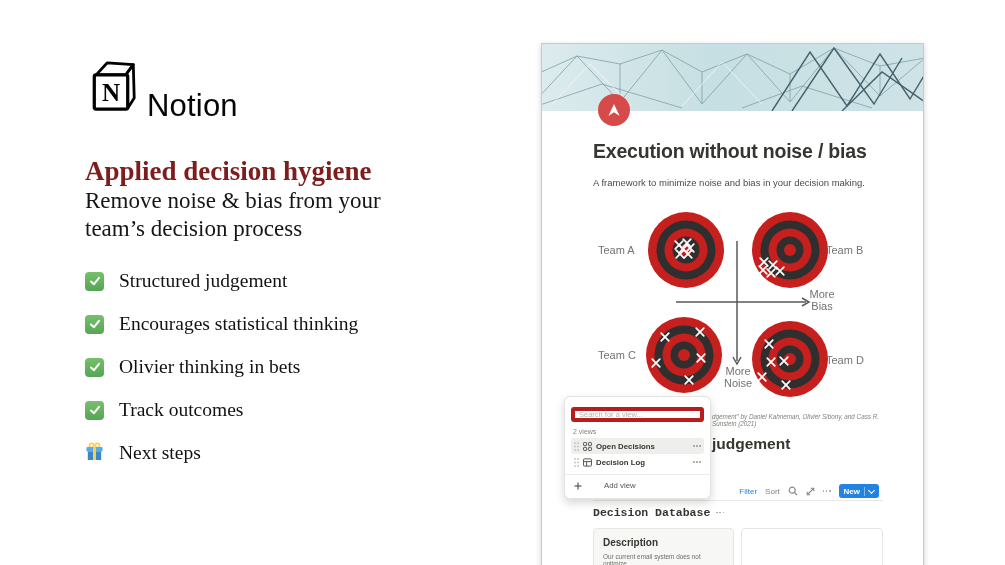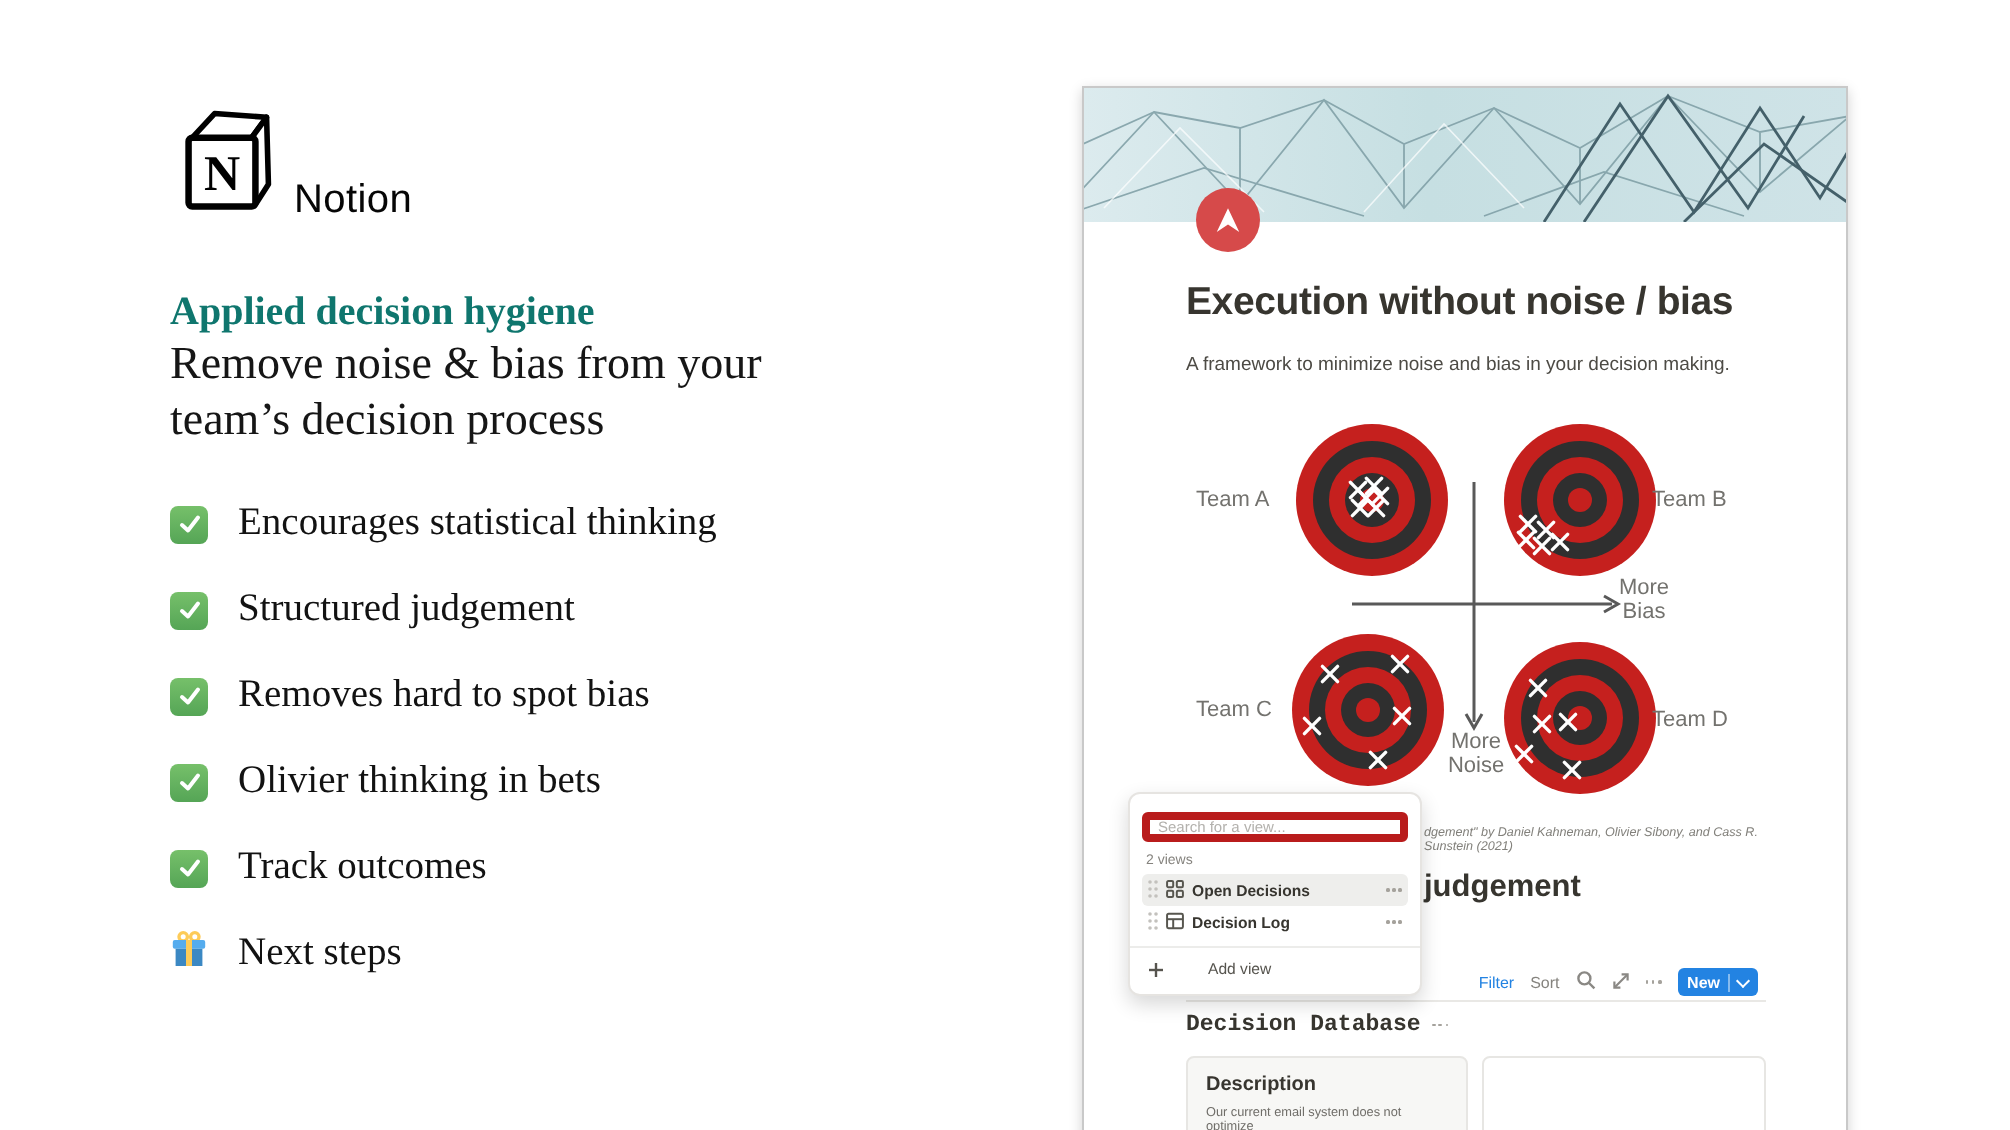--- a/index.html
+++ b/index.html
@@ -2,22 +2,22 @@
 <html><head>
 <meta charset="utf-8">
 <style>
   html,body{margin:0;padding:0;}
   body{width:1005px;height:565px;background:#ffffff;overflow:hidden;position:relative;
        font-family:"Liberation Sans",sans-serif;-webkit-font-smoothing:antialiased;}
 
   
   .left{position:absolute;left:85px;top:52px;width:400px;}
   .brand{display:flex;align-items:center;gap:10px;}
-  .brand-name{font-size:20px;font-weight:500;color:#060606;letter-spacing:.2px;margin-top:36px;}
-  .headline{font-family:"Liberation Serif",serif;font-weight:bold;font-size:20px;color:#0f766e;margin-top:32px;}
+  .brand-name{font-size:31px;font-weight:500;color:#060606;letter-spacing:.2px;margin-top:36px;}
+  .headline{font-family:"Liberation Serif",serif;font-weight:bold;font-size:27px;color:#7f1d1d;margin-top:32px;}
   .subhead{font-family:"Liberation Serif",serif;font-size:23px;color:#161616;line-height:28px;margin-top:0;width:360px;}
   .bullets{margin-top:28px;}
   .bullet{display:flex;align-items:center;gap:15px;height:20px;margin-bottom:23px;}
   .bullet-label{font-family:"Liberation Serif",serif;font-size:19.5px;color:#121212;}
   .check-box{width:19px;height:19px;border-radius:4px;background:linear-gradient(#76c06a,#55a556);
              display:flex;align-items:center;justify-content:center;flex:0 0 auto;}
 
   
   .card{position:absolute;left:541px;top:43px;width:383px;height:560px;background:#fff;
         border:1px solid #c9c9c9;box-shadow:0 2px 6px rgba(0,0,0,.18);box-sizing:border-box;}
@@ -94,37 +94,29 @@
   <div class="headline">Applied decision hygiene</div>
   <div class="subhead">Remove noise &amp; bias from your team’s decision process</div>
 
   <div class="bullets">
     <div class="bullet">
       <span class="check-box">
           <svg width="12" height="12" viewBox="0 0 12 12">
             <path d="M2,6.5 L5,9.2 L10,2.8" fill="none" stroke="#fff" stroke-width="2" stroke-linecap="round" stroke-linejoin="round"></path>
           </svg>
         </span>
-      <span class="bullet-label">Encourages statistical thinking</span>
+      <span class="bullet-label">Structured judgement</span>
     </div>
     <div class="bullet">
       <span class="check-box">
           <svg width="12" height="12" viewBox="0 0 12 12">
             <path d="M2,6.5 L5,9.2 L10,2.8" fill="none" stroke="#fff" stroke-width="2" stroke-linecap="round" stroke-linejoin="round"></path>
           </svg>
         </span>
-      <span class="bullet-label">Structured judgement</span>
-    </div>
-    <div class="bullet">
-      <span class="check-box">
-          <svg width="12" height="12" viewBox="0 0 12 12">
-            <path d="M2,6.5 L5,9.2 L10,2.8" fill="none" stroke="#fff" stroke-width="2" stroke-linecap="round" stroke-linejoin="round"></path>
-          </svg>
-        </span>
-      <span class="bullet-label">Removes hard to spot bias</span>
+      <span class="bullet-label">Encourages statistical thinking</span>
     </div>
     <div class="bullet">
       <span class="check-box">
           <svg width="12" height="12" viewBox="0 0 12 12">
             <path d="M2,6.5 L5,9.2 L10,2.8" fill="none" stroke="#fff" stroke-width="2" stroke-linecap="round" stroke-linejoin="round"></path>
           </svg>
         </span>
       <span class="bullet-label">Olivier thinking in bets</span>
     </div>
     <div class="bullet">

